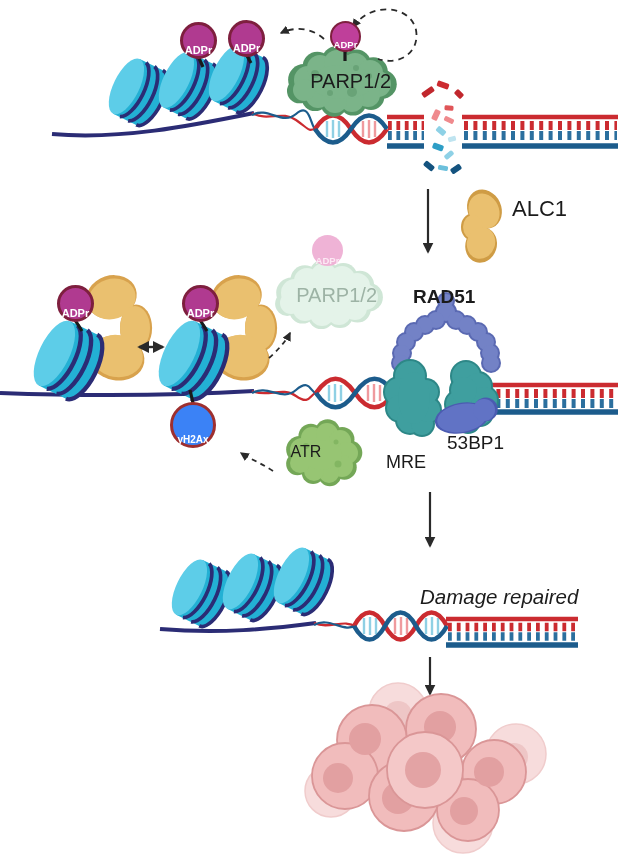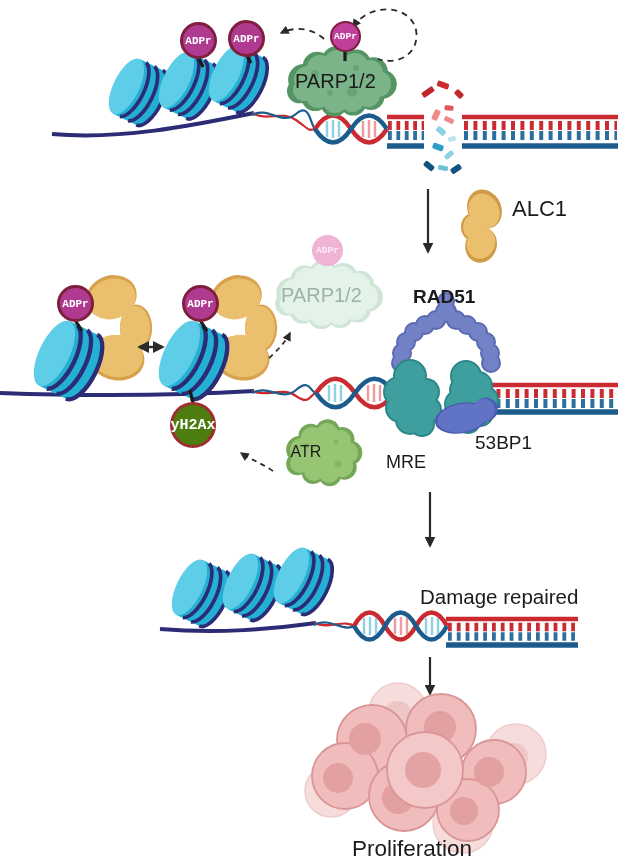--- a/index.html
+++ b/index.html
@@ -1,26 +1,26 @@
 <!DOCTYPE html>
 <html><head>
 <meta charset="utf-8">
 <style>
   html,body{margin:0;padding:0;background:#fff;}
   #stage{position:relative;width:621px;height:868px;background:#ffffff;overflow:hidden;
          font-family:"Liberation Sans",sans-serif;}
   #art{position:absolute;left:0;top:0;}
   .lbl{position:absolute;color:#1b1b1b;white-space:nowrap;}
-  .badge{position:absolute;border-radius:50%;display:flex;align-items:center;justify-content:center;
-         color:#fff;font-weight:bold;box-sizing:border-box;font-family:Liberation Mono, monospace;}
+  .badge{position:absolute;border-radius:50%;display:flex;align-items:flex-end;justify-content:center;
+         color:#fff;font-weight:bold;box-sizing:border-box;}
   .badge.big{width:37px;height:37px;background:#b03a90;border:3px solid #7e1f3e;font-size:11px;}
   .badge.small{width:31px;height:31px;background:#bf3f9a;border:2.5px solid #7e1f3e;font-size:9.5px;}
   .badge.faded{width:31px;height:31px;background:#efb3d6;border:none;font-size:9.5px;color:#fce9f4;}
-  .badge.red{width:46px;height:46px;background:#4d7c0f;border:3px solid #9e2f2f;font-size:15px;}
-  .parp-text{font-size:20px;text-align:left;width:96px;}
+  .badge.red{width:46px;height:46px;background:#3b82f6;border:3px solid #9e2f2f;font-size:10px;}
+  .parp-text{font-size:20px;text-align:right;width:96px;}
   .ghost{color:#9db3a5;}
 </style>
 </head>
 <body>
 
 <div id="stage">
 
 <svg id="art" width="621" height="868" viewBox="0 0 621 868">
   <defs>
     <marker id="mA" viewBox="0 0 10 10" refX="8.5" refY="5" markerWidth="5" markerHeight="5" orient="auto-start-reverse">
@@ -489,19 +489,18 @@
     </div>
 <div class="badge big" style="left:182px;top:285px;">
       <span>ADPr</span>
     </div>
 <div class="badge red" style="left:170px;top:402px;">
       <span>yH2Ax</span>
     </div>
 
 <div class="lbl" style="left:413px;top:286px;font-size:19px;font-weight:bold;">RAD51</div>
 <div class="lbl" style="left:386px;top:432px;font-size:18px;margin-top:20px;">MRE</div>
-<div class="lbl" style="left:475px;top:432px;font-size:19px;text-align:right;">53BP1</div>
+<div class="lbl" style="left:447px;top:432px;font-size:19px;text-align:right;">53BP1</div>
 <div class="lbl" style="left:276px;top:443px;width:60px;text-align:center;font-size:16px;">ATR</div>
 
-<div class="lbl" style="left:420px;top:585px;font-size:20.5px;">Damage repaired</div>
-<div class="lbl" style="left:352px;top:836px;font-size:22.5px;">Proliferation</div>
+<div class="lbl" style="left:420px;top:585px;font-size:20.5px;font-style:italic;">Damage repaired</div>
 
 </div>
 
 </body></html>

